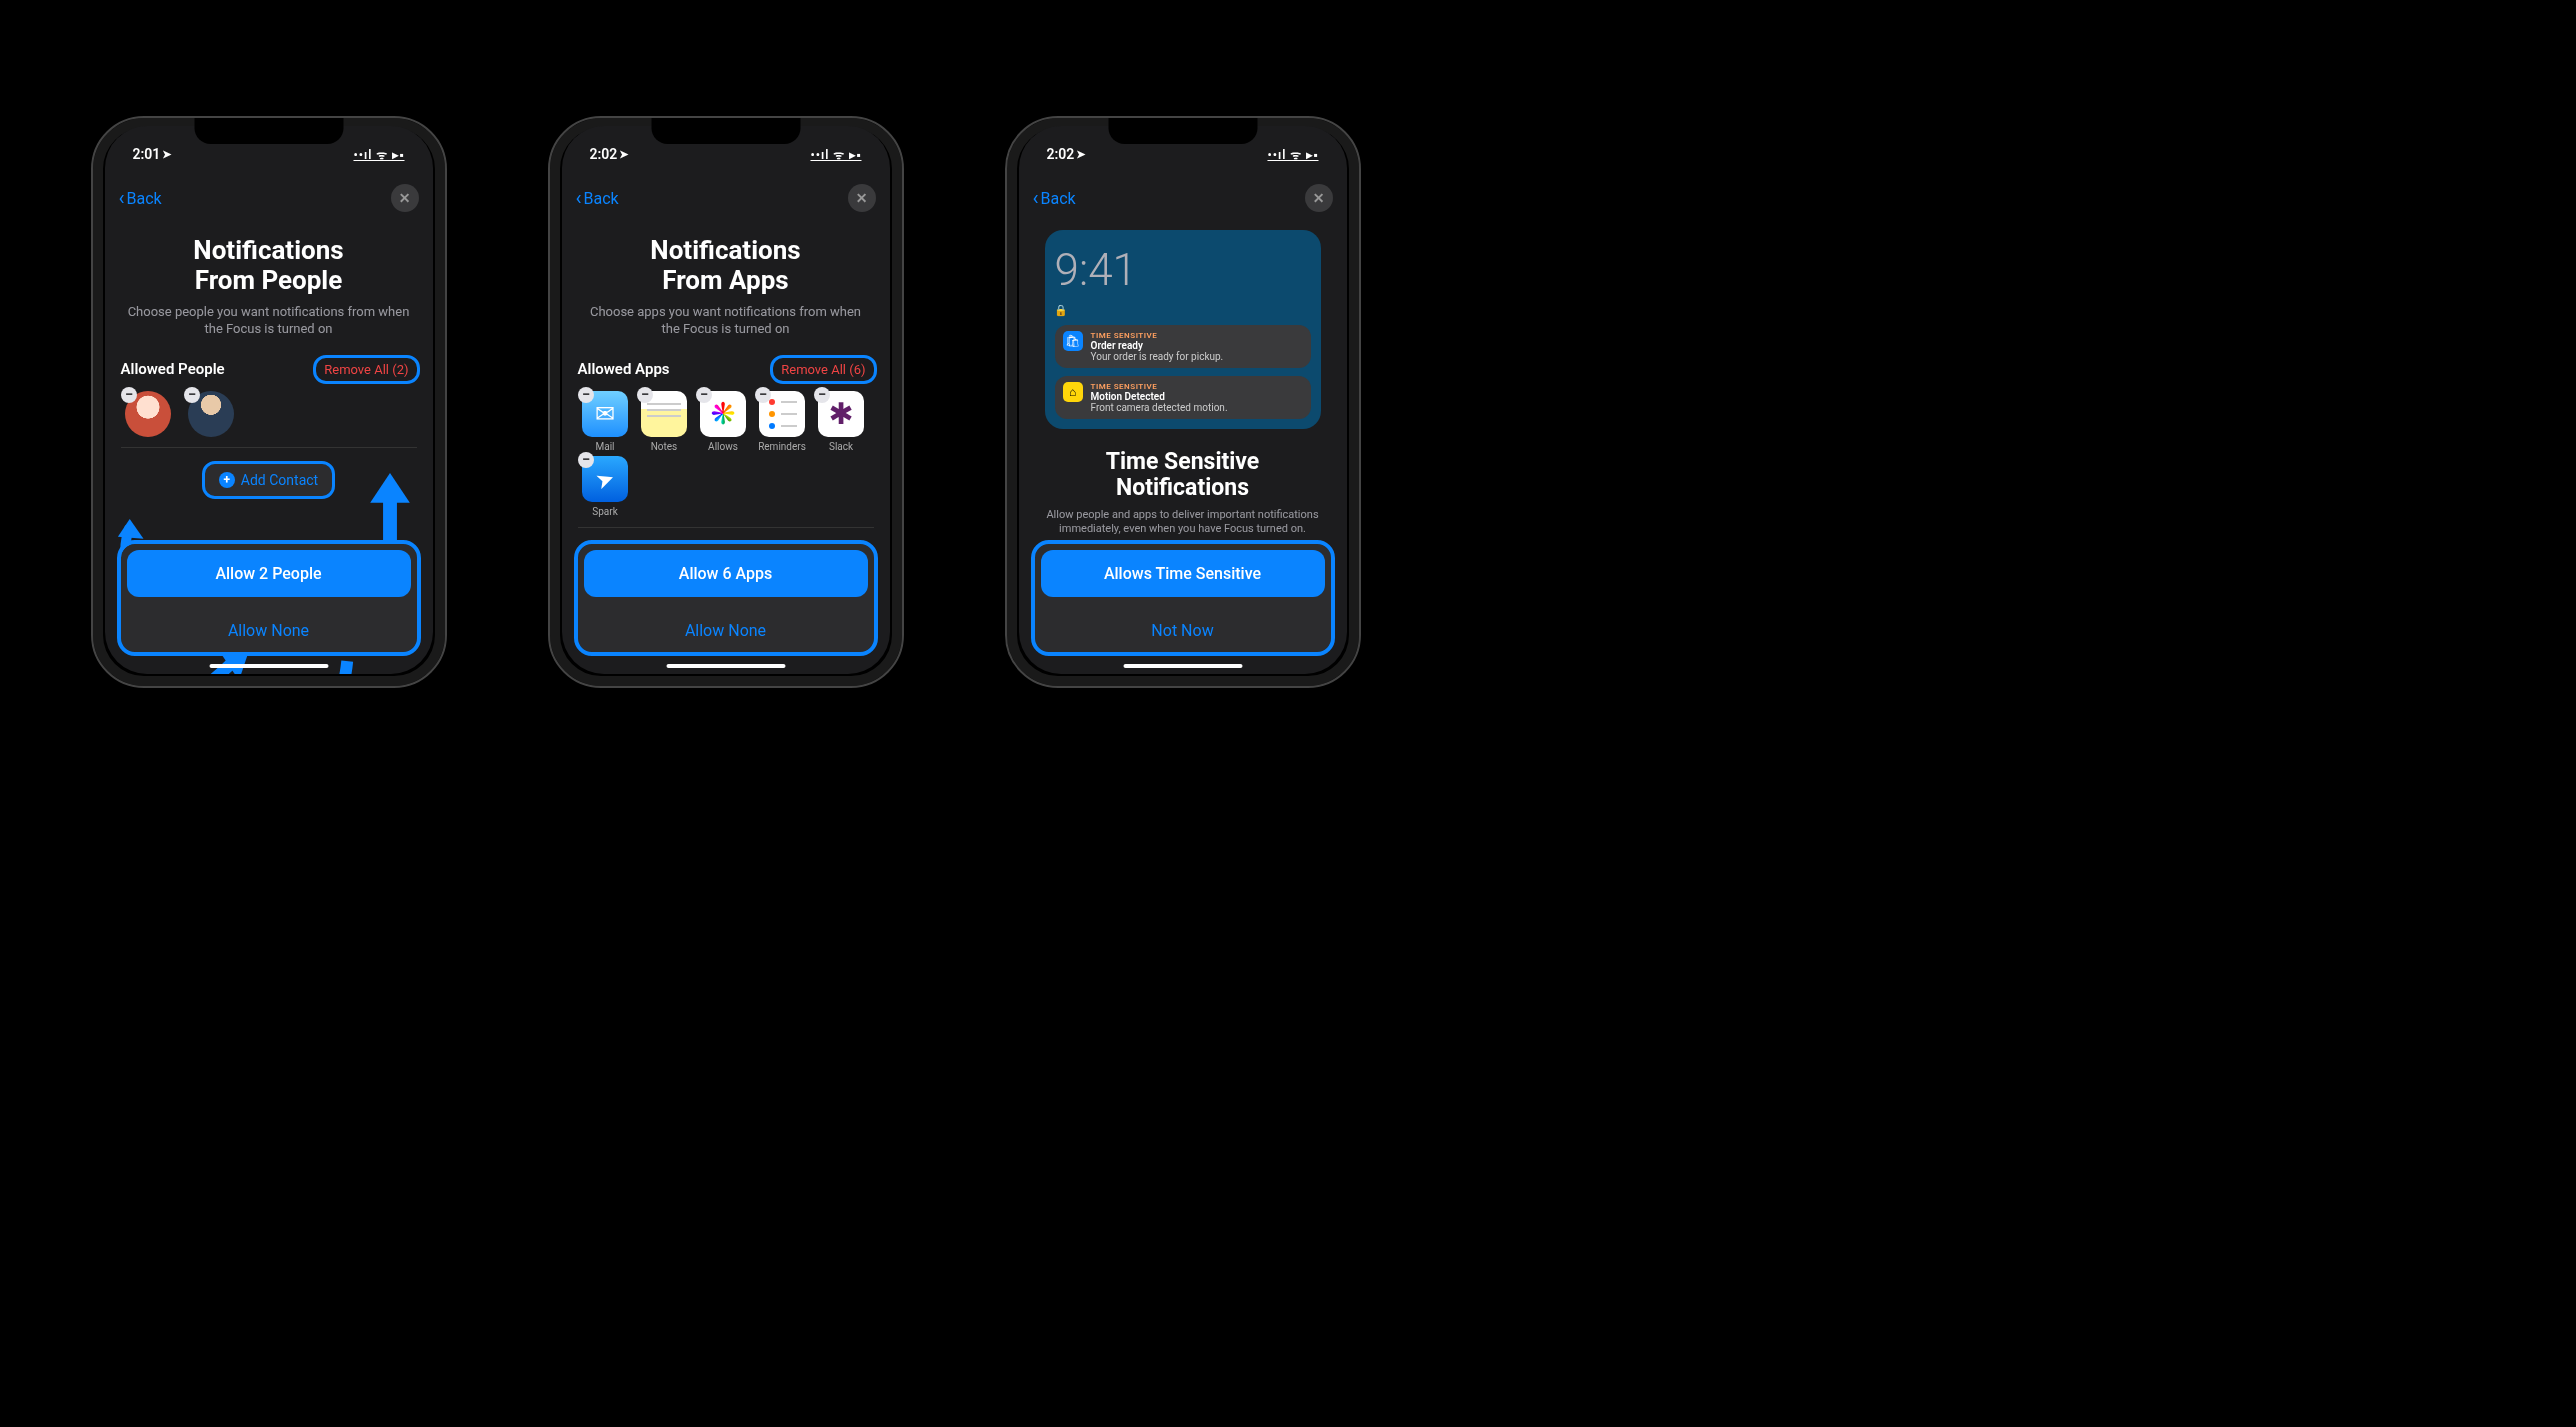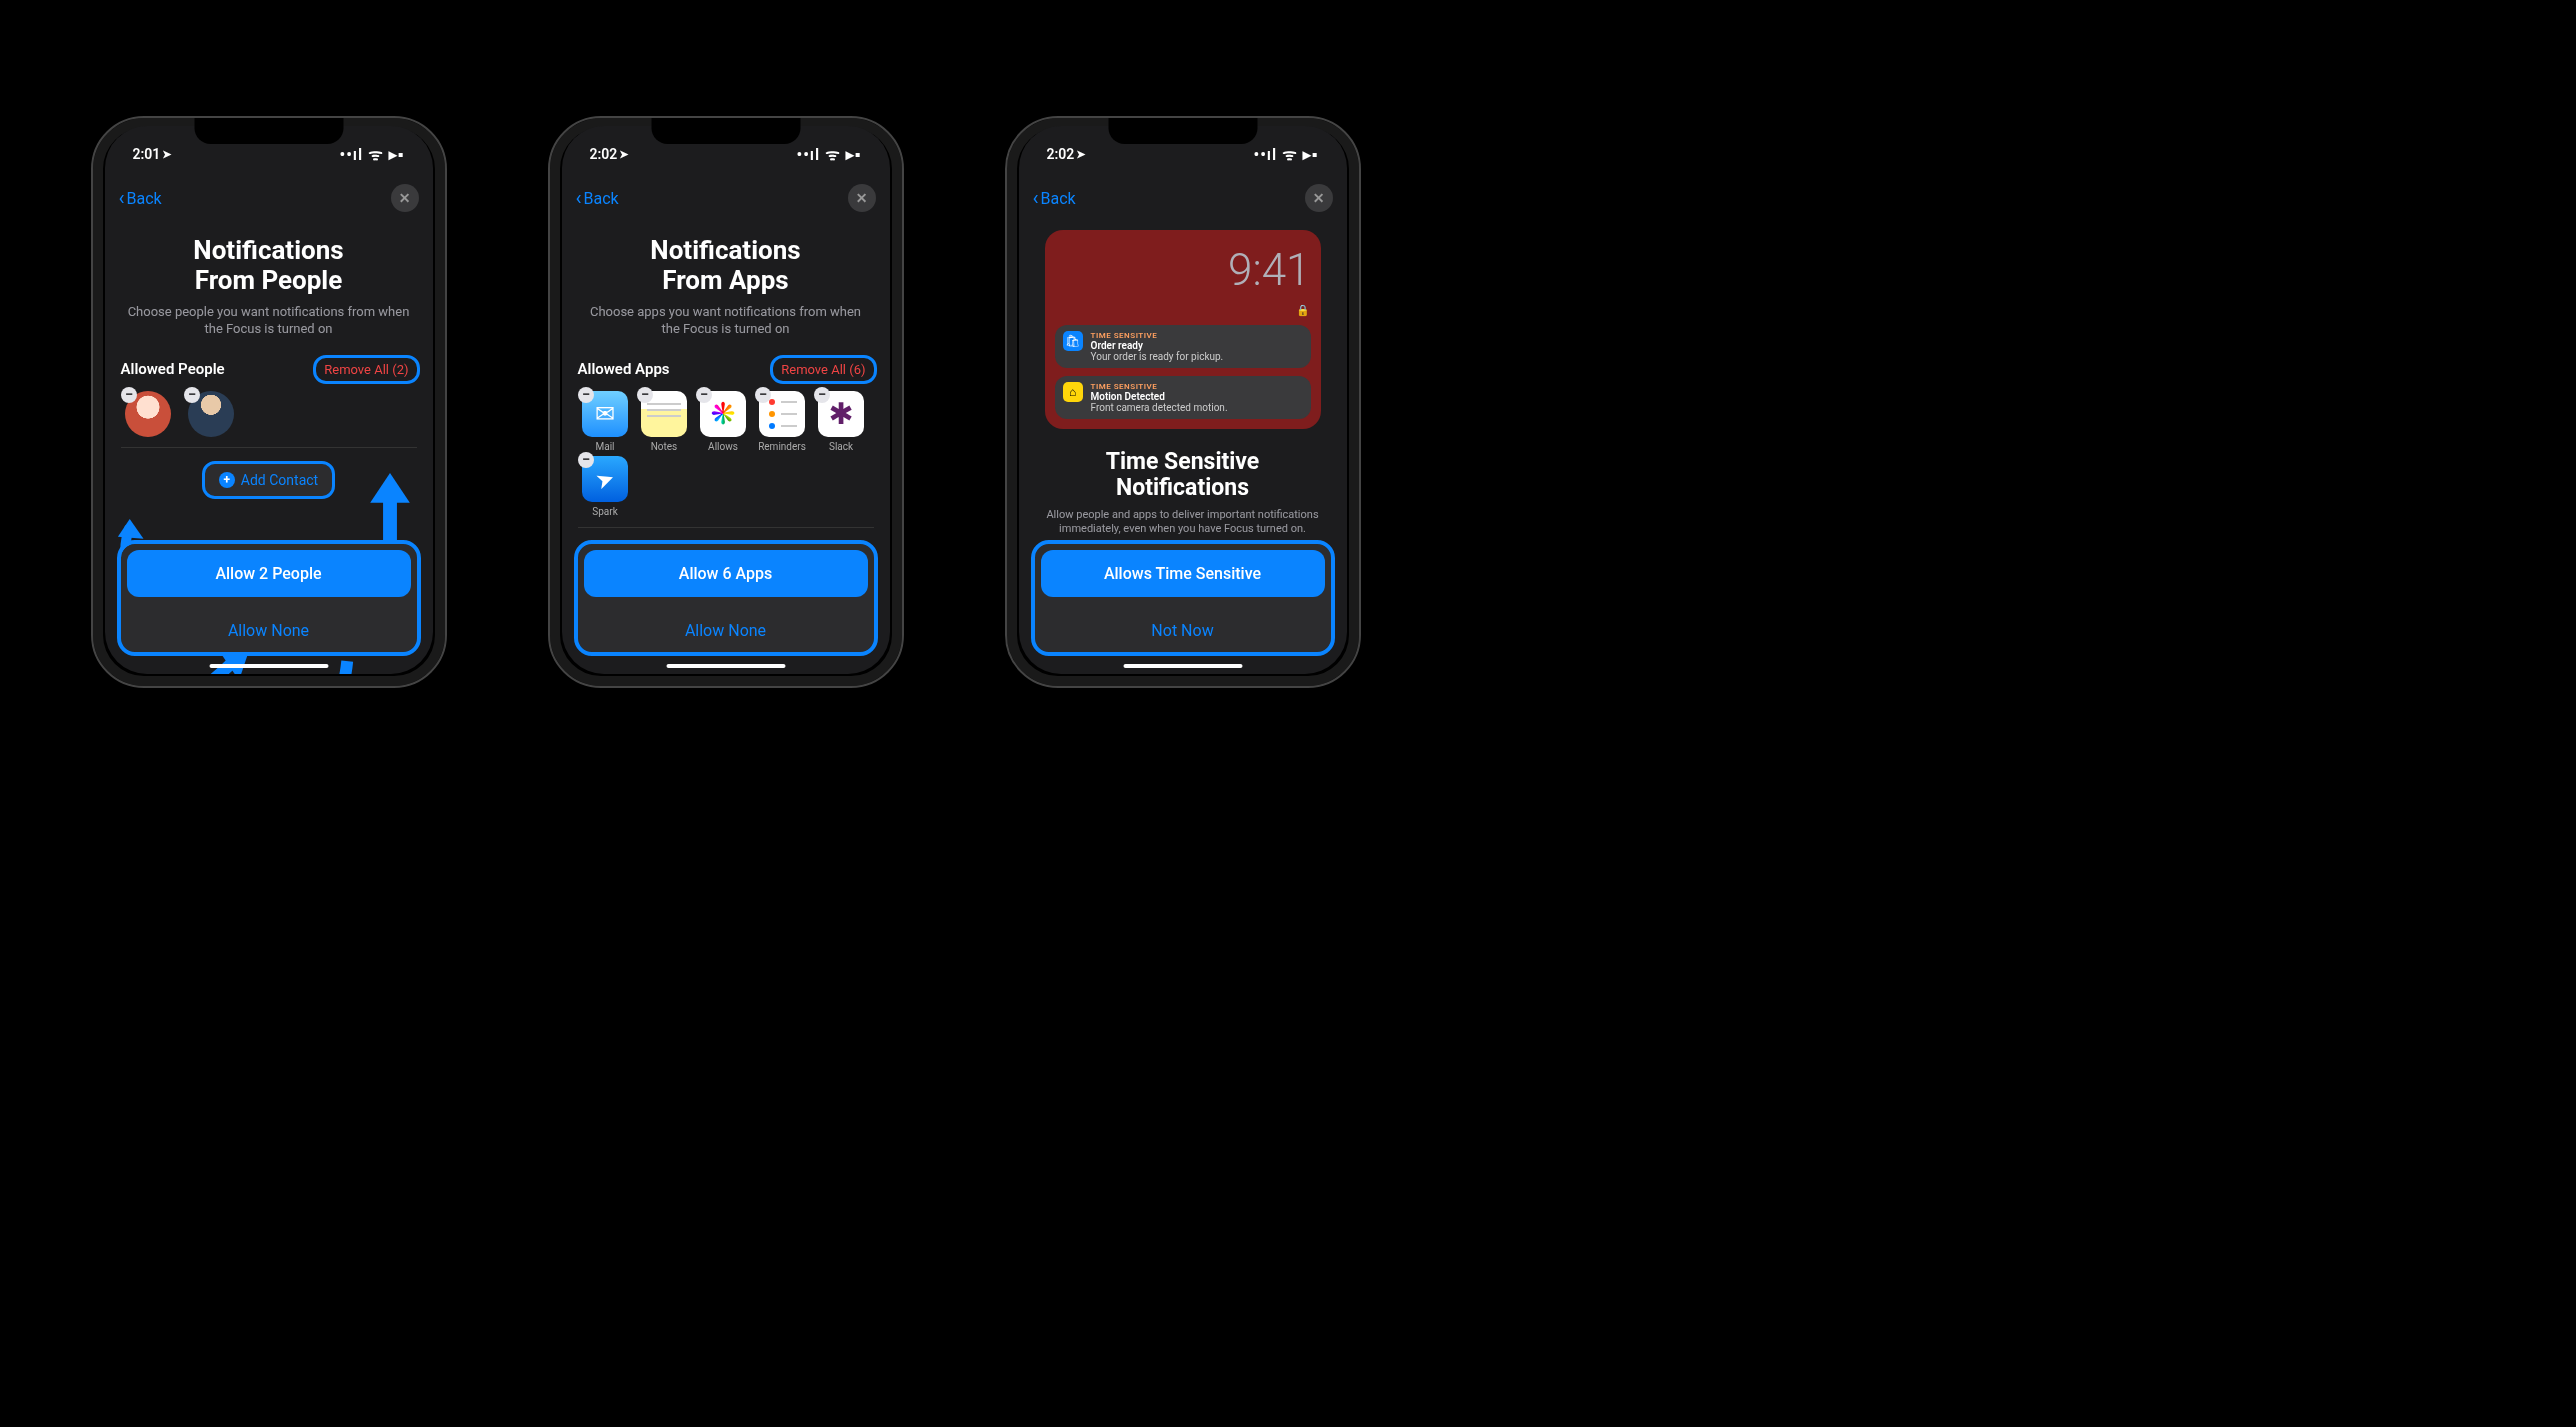--- a/index.html
+++ b/index.html
@@ -43,21 +43,21 @@
     justify-content: space-between;
     align-items: center;
     padding: 0 28px 0 28px;
     font-size: 14px;
     font-weight: 600;
     color: #fff;
     margin-top: 6px;
   }
   .status-left { display: flex; align-items: center; gap: 2px; }
   .status-left .loc { font-size: 11px; }
-  .status-right { display: flex; align-items: center; gap: 4px; font-size: 16px;}
+  .status-right { display: flex; align-items: center; gap: 4px; font-size: 12px; text-decoration: underline;}
   .phone .screen-inner {
     position: absolute;
     left: 12px; right: 12px; top: 8px; bottom: 12px;
     border-radius: 42px;
     overflow: hidden;
     background: #1c1c1e;
     display: flex;
     flex-direction: column;
   }
   .nav-row {
@@ -194,22 +194,22 @@
     outline: 4px solid #0A84FF;
     border-radius: 14px;
   }
   .highlight-thin { outline: 3px solid #0A84FF; border-radius:10px;}
   .home-ind {
     position:absolute;bottom:6px;left:50%;transform:translateX(-50%);
     width:119px;height:4px;border-radius:3px;background:#fff;
   }
   
   .ts-preview {
-    background:#7f1d1d;border-radius:18px;margin:0 10px;padding:14px 10px 10px 10px;
-    display:flex;flex-direction:column;align-items:flex-end;gap:8px;
+    background:#0c4a6e;border-radius:18px;margin:0 10px;padding:14px 10px 10px 10px;
+    display:flex;flex-direction:column;align-items:flex-start;gap:8px;
   }
   .ts-preview .big-time { font-size:44px;font-weight:300;color:#b0b0b8;}
   .ts-preview .lock { font-size:11px;color:#999;}
   .notif-card {
     width:100%;background:#3a3a3c;border-radius:12px;padding:6px 8px;display:flex;gap:8px;align-items:flex-start;font-size:10px;
   }
   .notif-card .nicon { width:20px;height:20px;border-radius:5px;display:flex;align-items:center;justify-content:center;font-size:12px;}
   .notif-card .nicon.bag { background:#0A84FF;color:#fff;}
   .notif-card .nicon.home { background:#ffd60a;color:#000;}
   .notif-card .texts .tag { color:#ffa060;font-size:8px;font-weight:600;letter-spacing:0.5px;}

